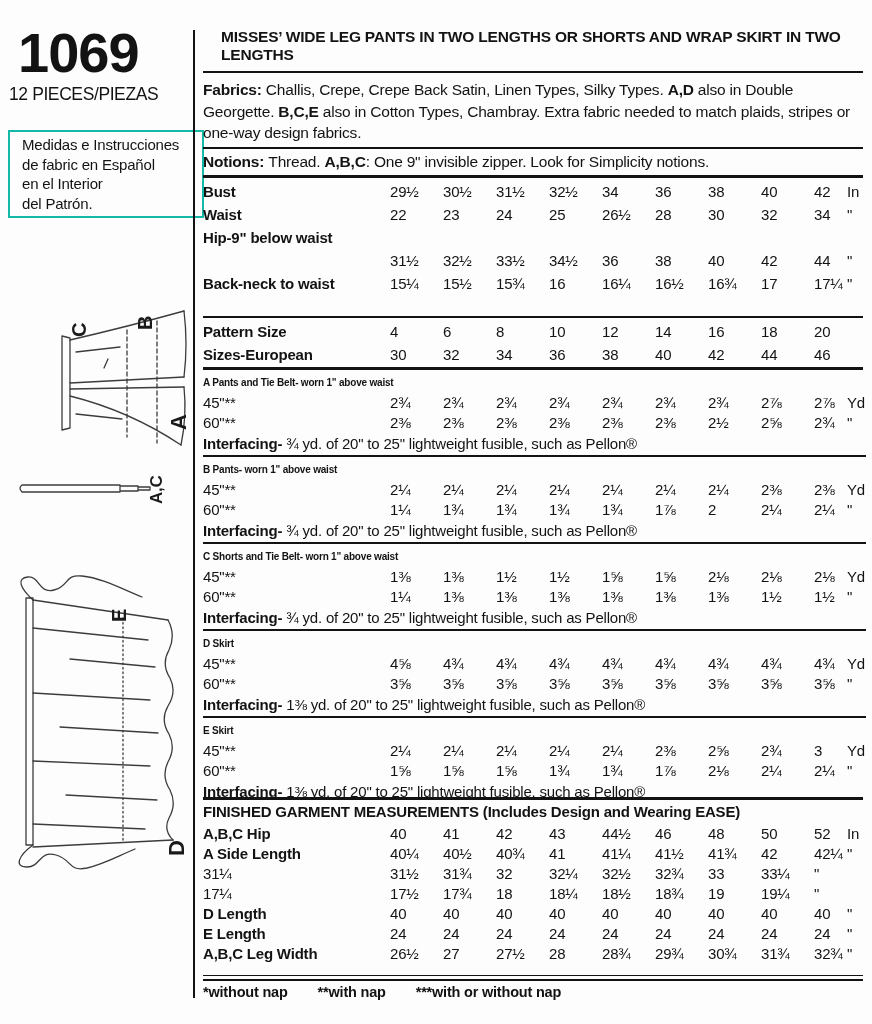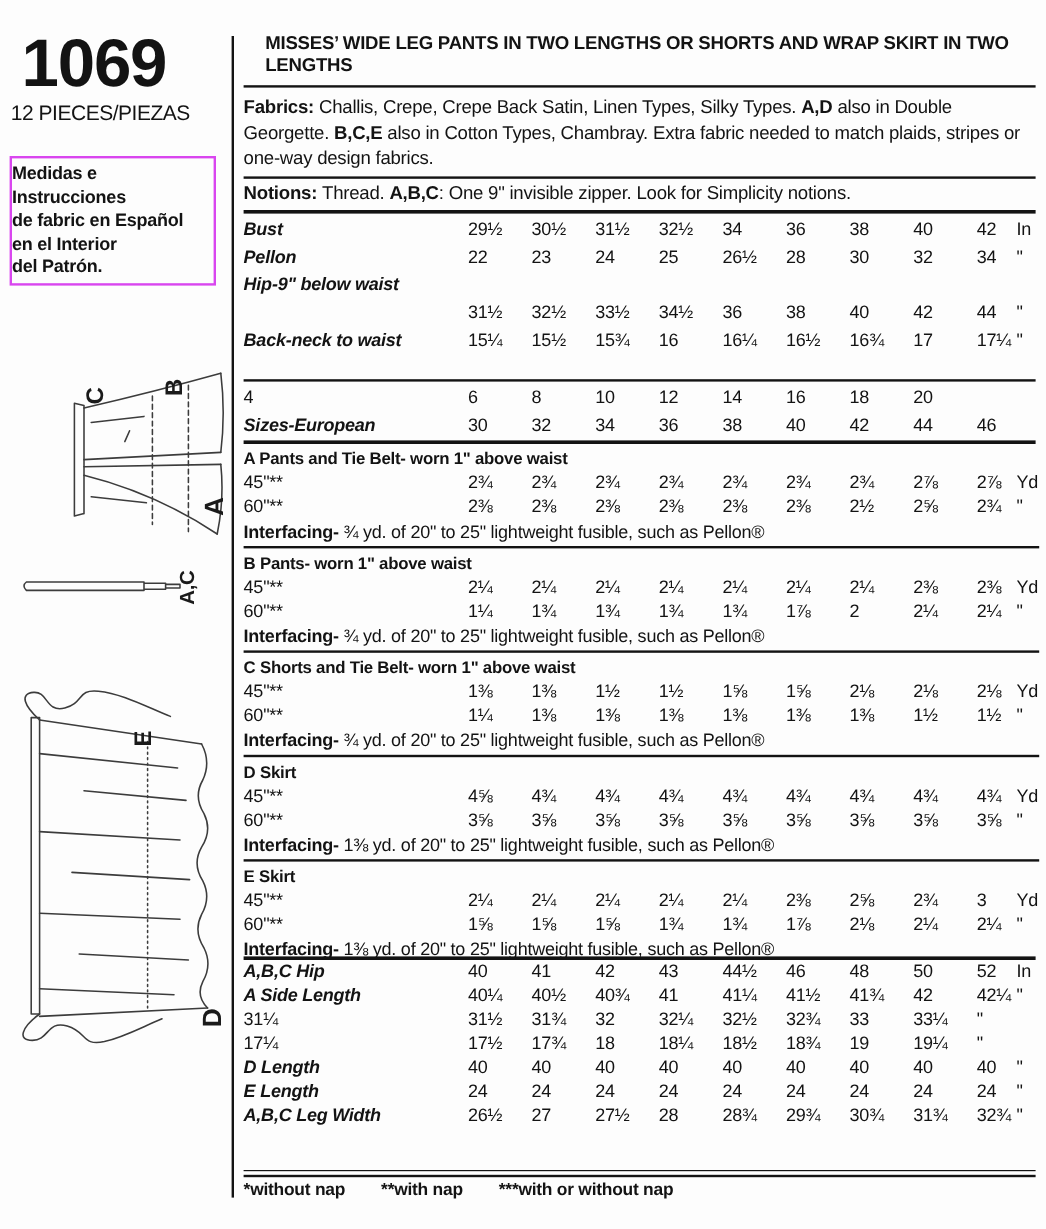--- a/index.html
+++ b/index.html
@@ -5,40 +5,40 @@
   html,body{margin:0;padding:0;}
   body{
     width:872px;height:1024px;background:#fdfdfd;color:#131313;
     font-family:"Liberation Sans","DejaVu Sans",sans-serif;
     letter-spacing:-0.2px;position:relative;overflow:hidden;
   }
   .abs{position:absolute;}
   
   .pattern-num{left:18px;top:20px;font-size:56px;font-weight:bold;letter-spacing:-1px;}
   .pieces{left:9px;top:84px;font-size:17.5px;letter-spacing:-0.4px;}
-  .spanish-box{left:8px;top:130px;width:168px;border:2px solid #d946ef;padding:3px 0;
-    font-size:15px;font-weight:bold;line-height:19.5px;}
+  .spanish-box{left:8px;top:130px;width:168px;border:2px solid #14b8a6;padding:3px 12px;
+    font-size:15px;font-weight:normal;line-height:19.5px;}
   .divider{left:193px;top:30px;width:2px;height:968px;background:#131313;}
   .drawings{left:0;top:295px;}
   
   .rcol{left:203px;top:0;width:663px;height:1024px;}
   .title{top:28px;left:18px;width:663px;font-size:15.5px;font-weight:bold;line-height:18px;}
   .rule{left:0;width:660px;border-top:2px solid #131313;height:0;}
   .rule3{left:0;width:660px;border-top:3px solid #131313;height:0;}
   .dbl-rule{left:0;width:660px;height:3px;border-top:1px solid #131313;border-bottom:2px solid #131313;}
   .para{left:0;width:663px;font-size:15.5px;line-height:21.5px;}
   .sec-title{font-size:15px;font-weight:bold;line-height:21px;}
   .trow{display:grid;grid-template-columns:187px repeat(8,53px) 33px 21px;font-size:15px;}
   .t-body .trow{line-height:23px;}
   .t-tight .trow{line-height:20px;}
   .tcell{white-space:nowrap;}
-  .tlabel.b{font-weight:bold;font-style:italic;}
+  .tlabel.b{font-weight:bold;}
   .ysec{padding:2px 0 1px 0;}
   .ysec.sep{border-bottom:2px solid #131313;}
-  .yhead{font-size:14px;font-weight:bold;line-height:21px;}
+  .yhead{font-size:10px;font-weight:bold;line-height:21px;}
   .yint{font-size:15px;line-height:21px;}
   .fin-title{font-size:15px;font-weight:bold;line-height:24px;}
   .footnotes{left:0;top:984px;font-size:14.5px;font-weight:bold;}
   .footnotes span{margin-right:30px;}
   svg .ln{fill:none;stroke:#3c3c3c;stroke-width:1.3;stroke-linecap:round;stroke-linejoin:round;}
   svg .dash{stroke-dasharray:4,3;}
   svg .dot{stroke-dasharray:1.5,3;}
   svg text{fill:#1a1a1a;font-family:"Liberation Sans","DejaVu Sans",sans-serif;font-weight:bold;}
 </style>
 </head>
@@ -110,21 +110,21 @@
           <span class="tcell tval">31½</span>
           <span class="tcell tval">32½</span>
           <span class="tcell tval">34</span>
           <span class="tcell tval">36</span>
           <span class="tcell tval">38</span>
           <span class="tcell tval">40</span>
           <span class="tcell tval">42</span>
           <span class="tcell tunit">In</span>
         </div>
         <div class="trow">
-          <span class="tcell tlabel b">Pellon</span>
+          <span class="tcell tlabel b">Waist</span>
           <span class="tcell tval">22</span>
           <span class="tcell tval">23</span>
           <span class="tcell tval">24</span>
           <span class="tcell tval">25</span>
           <span class="tcell tval">26½</span>
           <span class="tcell tval">28</span>
           <span class="tcell tval">30</span>
           <span class="tcell tval">32</span>
           <span class="tcell tval">34</span>
           <span class="tcell tunit">"</span>
@@ -168,20 +168,21 @@
           <span class="tcell tval">17¼</span>
           <span class="tcell tunit">"</span>
         </div>
       </div>
   </div>
   <div class="abs rule" style="top:316px"></div>
 
   <div class="abs t-body" style="top:320px;left:0;width:663px">
     <div>
         <div class="trow">
+          <span class="tcell tlabel b">Pattern Size</span>
           <span class="tcell tval">4</span>
           <span class="tcell tval">6</span>
           <span class="tcell tval">8</span>
           <span class="tcell tval">10</span>
           <span class="tcell tval">12</span>
           <span class="tcell tval">14</span>
           <span class="tcell tval">16</span>
           <span class="tcell tval">18</span>
           <span class="tcell tval">20</span>
           <span class="tcell tunit"></span>
@@ -351,20 +352,21 @@
           <span class="tcell tval">2¼</span>
           <span class="tcell tval">2¼</span>
           <span class="tcell tunit">"</span>
         </div>
         <div class="yint"><b>Interfacing-</b><span> 1⅜ yd. of 20" to 25" lightweight fusible, such as Pellon®</span></div>
       </div>
     </div>
 
   <div class="abs rule3" style="top:797px"></div>
   <div class="abs t-tight" style="top:800px;left:0;width:663px">
+    <div class="fin-title">FINISHED GARMENT MEASUREMENTS (Includes Design and Wearing EASE)</div>
     <div>
         <div class="trow">
           <span class="tcell tlabel b">A,B,C Hip</span>
           <span class="tcell tval">40</span>
           <span class="tcell tval">41</span>
           <span class="tcell tval">42</span>
           <span class="tcell tval">43</span>
           <span class="tcell tval">44½</span>
           <span class="tcell tval">46</span>
           <span class="tcell tval">48</span>

